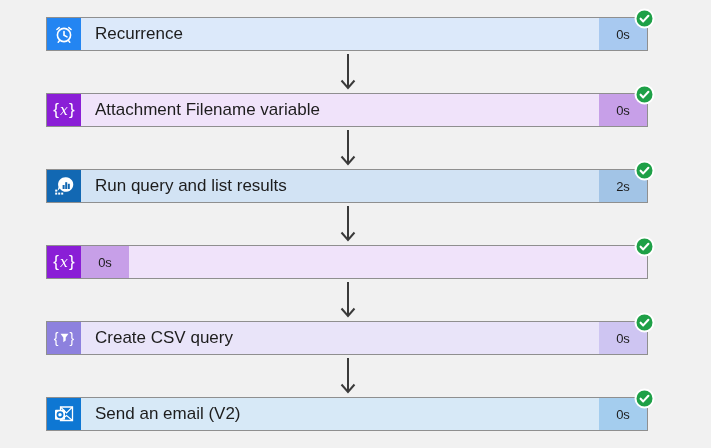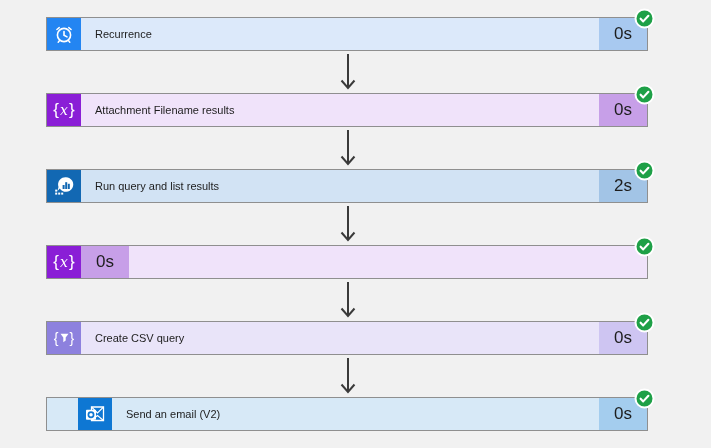--- a/index.html
+++ b/index.html
@@ -2,23 +2,23 @@
 <html><head>
 <meta charset="utf-8">
 <style>
   html,body{margin:0;padding:0;}
   body{font-family:"Liberation Sans","DejaVu Sans",sans-serif;background:#e9e9e9;}
   .canvas{position:relative;width:711px;height:448px;background:#f1f1f1;overflow:hidden;}
   .step{position:absolute;left:46px;width:602px;height:34px;box-sizing:border-box;
         border:1px solid #8f8f8f;display:flex;align-items:stretch;cursor:pointer;}
   .step .icon{width:34px;flex:0 0 34px;display:flex;align-items:center;justify-content:center;color:#fff;}
   .step .label{flex:1;display:flex;align-items:center;padding-left:14px;
-        font-size:11px;color:#1d1d1d;white-space:nowrap;overflow:hidden;}
+        font-size:17px;color:#1d1d1d;white-space:nowrap;overflow:hidden;}
   .step .chip{flex:0 0 48px;display:flex;align-items:center;justify-content:center;
-        font-size:17px;color:#1d1d1d;}
+        font-size:13px;color:#1d1d1d;}
   .badge{position:absolute;top:-10px;right:-8px;width:21px;height:21px;z-index:3;}
   .arrow{position:absolute;width:16px;height:38px;z-index:1;}
   .glyph-braces{font-size:17px;font-weight:400;letter-spacing:0;display:flex;align-items:center;}
   .glyph-braces i{font-style:italic;font-family:"DejaVu Serif",serif;font-size:14px;margin:0 1px;}
   .glyph-funnel{display:flex;align-items:center;font-size:14px;}
   .glyph-funnel svg{margin:0 1px;}
 </style>
 </head>
 <body>
 
@@ -42,21 +42,21 @@
       </div>
     </div>
     <div class="arrow" style="left: 340px; top: 54px;"><svg width="16" height="38" viewBox="0 0 16 38">
         <line x1="8" y1="0" x2="8" y2="33" stroke="#3a3a3a" stroke-width="2"></line>
         <path d="M1.5 26.5L8 34l6.5-7.5" fill="none" stroke="#3a3a3a" stroke-width="2"></path>
       </svg></div>
     <div class="step" style="top: 93px; background: rgb(240, 227, 250);">
       <div class="icon" style="background: rgb(138, 30, 214);">
         <span class="glyph-braces">{<i>x</i>}</span>
       </div>
-      <div class="label">Attachment Filename results</div>
+      <div class="label">Attachment Filename variable</div>
       <div class="chip" style="background: rgb(199, 159, 232);">0s</div>
       <div class="badge" style="color: rgb(30, 160, 71);">
         <svg width="21" height="21" viewBox="0 0 21 21">
           <circle cx="10.5" cy="10.5" r="9" fill="currentColor" stroke="#ffffff" stroke-width="2"></circle>
           <path d="M6.6 10.7l2.6 2.7 5.2-5.6" fill="none" stroke="#ffffff" stroke-width="2.1" stroke-linecap="round" stroke-linejoin="round"></path>
         </svg>
       </div>
     </div>
     <div class="arrow" style="left: 340px; top: 130px;"><svg width="16" height="38" viewBox="0 0 16 38">
         <line x1="8" y1="0" x2="8" y2="33" stroke="#3a3a3a" stroke-width="2"></line>
@@ -116,21 +116,21 @@
         <svg width="21" height="21" viewBox="0 0 21 21">
           <circle cx="10.5" cy="10.5" r="9" fill="currentColor" stroke="#ffffff" stroke-width="2"></circle>
           <path d="M6.6 10.7l2.6 2.7 5.2-5.6" fill="none" stroke="#ffffff" stroke-width="2.1" stroke-linecap="round" stroke-linejoin="round"></path>
         </svg>
       </div>
     </div>
     <div class="arrow" style="left: 340px; top: 358px;"><svg width="16" height="38" viewBox="0 0 16 38">
         <line x1="8" y1="0" x2="8" y2="33" stroke="#3a3a3a" stroke-width="2"></line>
         <path d="M1.5 26.5L8 34l6.5-7.5" fill="none" stroke="#3a3a3a" stroke-width="2"></path>
       </svg></div>
-    <div class="step" style="top: 397px; background: rgb(215, 233, 247); padding-left: 31px;">
+    <div class="step" style="top: 397px; background: rgb(215, 233, 247);">
       <div class="icon" style="background: rgb(14, 119, 211);">
         <svg width="24" height="24" viewBox="0 0 24 24">
           <path d="M8.5 5h12v13.5h-12z" fill="none" stroke="#fff" stroke-width="1.3"></path>
           <path d="M8.5 5l6 6 6-6 M8.5 18.5l6-5 6 5" fill="none" stroke="#fff" stroke-width="1.1"></path>
           <rect x="3" y="7.8" width="10" height="10" rx="0.8" fill="#fff"></rect>
           <circle cx="8" cy="12.8" r="2.6" fill="none" class="ringstroke" stroke-width="1.7" stroke="#0e77d3"></circle>
         </svg>
       </div>
       <div class="label">Send an email (V2)</div>
       <div class="chip" style="background: rgb(164, 205, 238);">0s</div>

